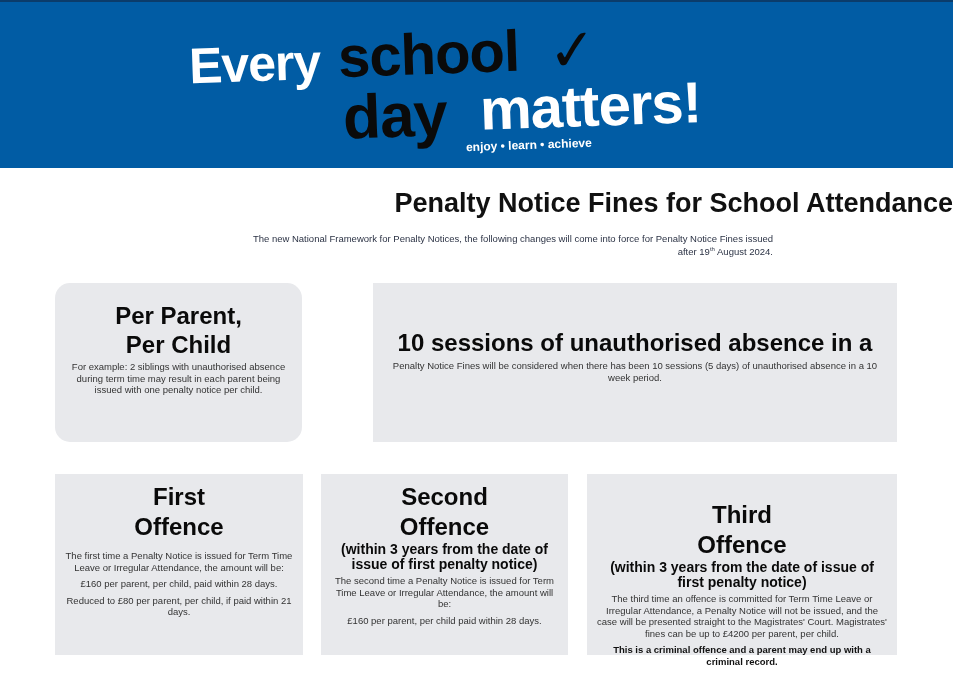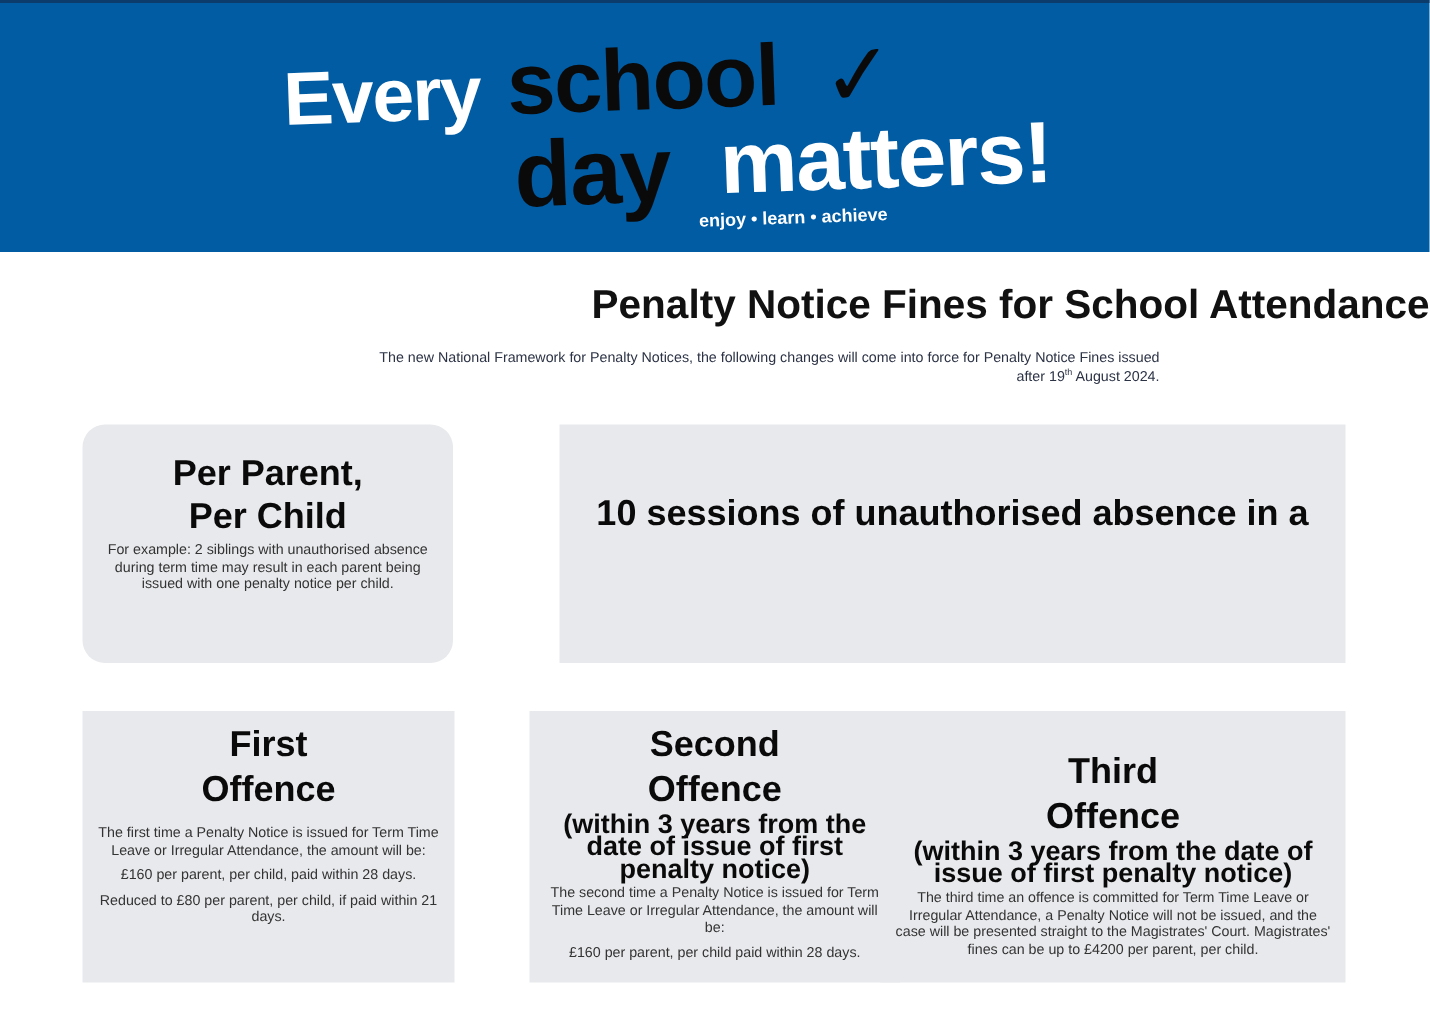--- a/index.html
+++ b/index.html
@@ -16,29 +16,29 @@
                  transform:rotate(-2deg); letter-spacing:-1px; }
   .banner .matters { position:absolute; left:480px; top:70px; font-size:58px; font-weight:bold; color:#fff;
                      transform:rotate(-2deg); letter-spacing:-1px; }
   .banner .tagline { position:absolute; left:466px; top:136px; font-size:12px; font-weight:bold; color:#fff;
                      transform:rotate(-2deg); }
   .title { position:absolute; left:0; width:953px; top:188px; text-align:right; font-size:27px; font-weight:bold; color:#111; }
   .subtitle { position:absolute; left:180px; width:593px; top:233px; text-align:right; font-size:9.5px; line-height:11px; color:#2c3345; }
   .subtitle sup { font-size:6px; }
   .card { position:absolute; background:#e8e9ec; box-sizing:border-box; text-align:center; color:#333; }
   .card h2 { margin:0; font-weight:bold; color:#0a0a0a; }
-  .card h3 { margin:0; font-weight:bold; color:#0a0a0a; font-size:18px; line-height:15px; }
+  .card h3 { margin:0; font-weight:bold; color:#0a0a0a; font-size:14px; line-height:15px; }
   .card p { margin:0 0 5px 0; font-size:9.5px; line-height:11.5px; }
   .card p.strong { font-weight:bold; color:#111; }
   #c1 { left:55px; top:283px; width:247px; height:159px; padding:18px 10px 0 10px;border-radius:15px; }
   #c1 h2 { font-size:24px; line-height:29px; margin-bottom:2px; }
   #c2 { left:373px; top:283px; width:524px; height:159px; padding:44px 8px 0 8px; }
   #c2 h2 { font-size:24px; line-height:31px; margin-bottom:2px; }
   #c3 { left:55px; top:474px; width:248px; height:181px; padding:8px 10px 0 10px; }
-  #c4 { left:321px; top:474px; width:247px; height:181px; padding:8px 10px 0 10px;margin-left:32px; }
+  #c4 { left:321px; top:474px; width:247px; height:181px; padding:8px 10px 0 10px; }
   #c5 { left:587px; top:474px; width:310px; height:181px; padding:26px 8px 0 8px; }
   #c3 h2, #c4 h2, #c5 h2 { font-size:24px; line-height:30px; }
   #c3 h2 { margin-bottom:8px; }
   #c4 h3, #c5 h3 { margin-bottom:3px; }
 </style>
 </head>
 <body>
 
 <div class="banner">
   <span class="every">Every</span>
@@ -55,33 +55,35 @@
   <span>after 19</span><sup>th</sup><span> August 2024.</span>
 </div>
 
 <div class="card" id="c1">
   <h2><span>Per Parent,</span><br><span>Per Child</span></h2>
   <p>For example: 2 siblings with unauthorised absence during term time may result in each parent being issued with one penalty notice per child.</p>
 </div>
 
 <div class="card" id="c2">
   <h2><span>10 sessions of unauthorised absence in a</span><br></h2>
+  <p>Penalty Notice Fines will be considered when there has been 10 sessions (5 days) of unauthorised absence in a 10 week period.</p>
 </div>
 
 <div class="card" id="c3">
   <h2><span>First</span><br><span>Offence</span></h2>
   <p>The first time a Penalty Notice is issued for Term Time Leave or Irregular Attendance, the amount will be:</p>
   <p>£160 per parent, per child, paid within 28 days.</p>
   <p>Reduced to £80 per parent, per child, if paid within 21 days.</p>
 </div>
 
 <div class="card" id="c4">
   <h2><span>Second</span><br><span>Offence</span></h2>
   <h3>(within 3 years from the date of issue of first penalty notice)</h3>
   <p>The second time a Penalty Notice is issued for Term Time Leave or Irregular Attendance, the amount will be:</p>
   <p>£160 per parent, per child paid within 28 days.</p>
 </div>
 
 <div class="card" id="c5">
   <h2><span>Third</span><br><span>Offence</span></h2>
   <h3>(within 3 years from the date of issue of first penalty notice)</h3>
   <p>The third time an offence is committed for Term Time Leave or Irregular Attendance, a Penalty Notice will not be issued, and the case will be presented straight to the Magistrates' Court. Magistrates' fines can be up to £4200 per parent, per child.</p>
+  <p class="strong">This is a criminal offence and a parent may end up with a criminal record.</p>
 </div>
 
 </body></html>

